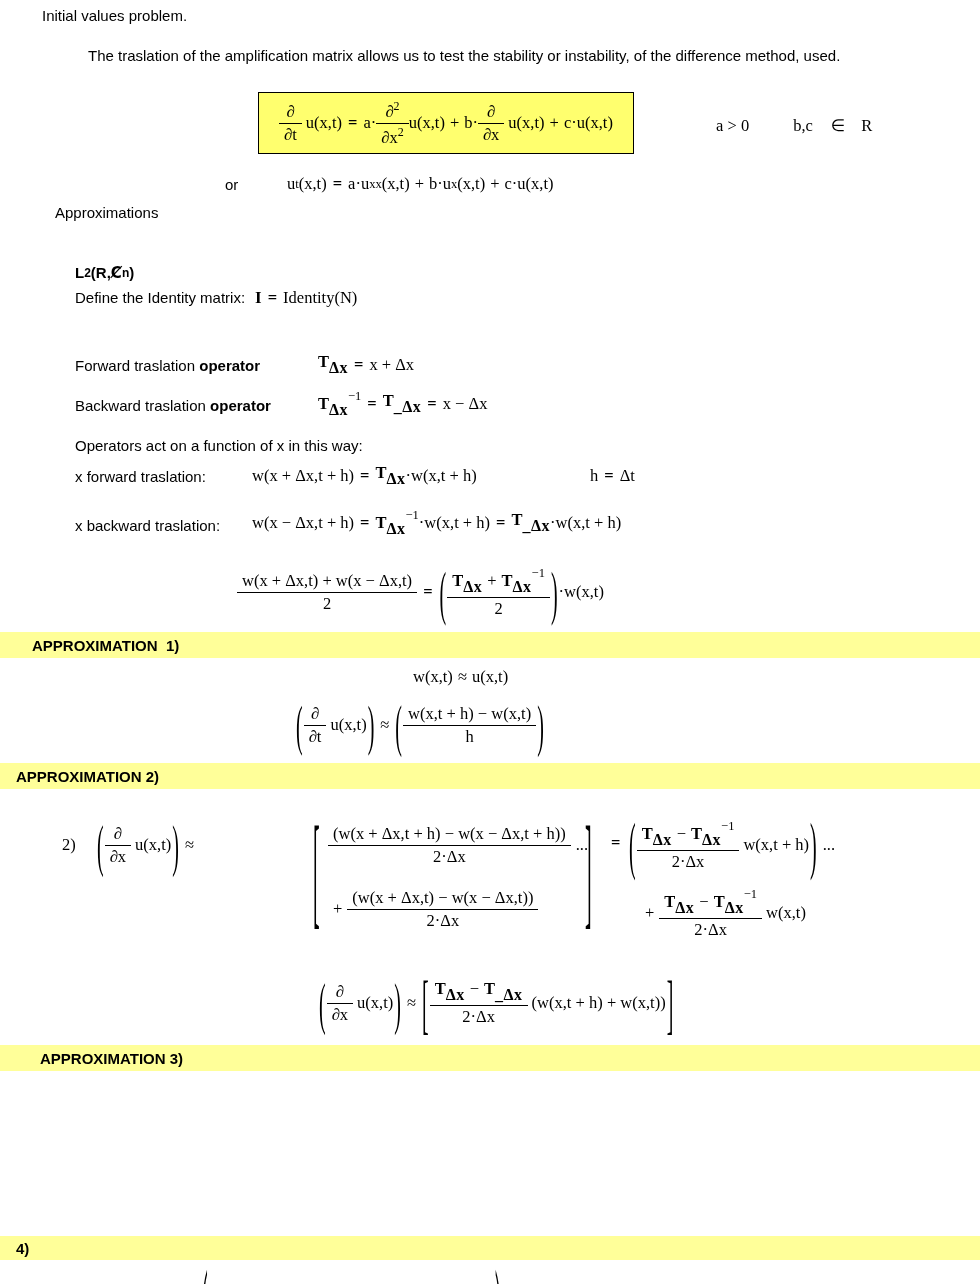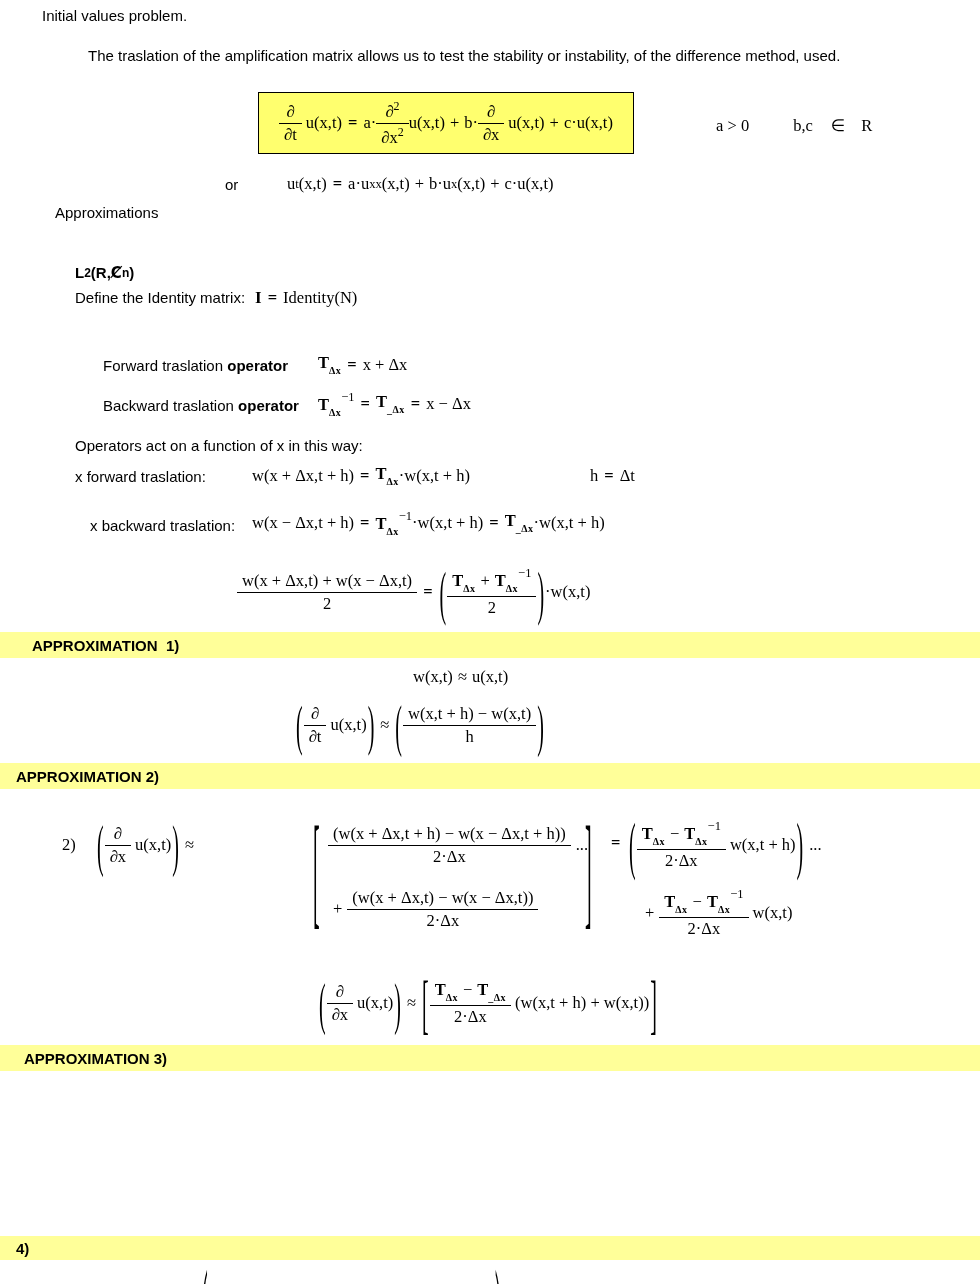--- a/index.html
+++ b/index.html
@@ -4,30 +4,30 @@
 <style>
   :root { --hl-box:#ffff6e; --hl-band:#ffff99; }
   * { box-sizing:border-box; }
   html,body { margin:0; padding:0; }
   body { width:980px; height:1284px; background:#fff; color:#000; }
   .page { position:relative; width:980px; height:1284px; background:#fff; overflow:hidden;border-radius:12px; }
   .abs { position:absolute; }
   .sans { font-family:"Liberation Sans", sans-serif; }
   .t15 { font-size:15px; line-height:1.25; }
   .b { font-weight:bold; }
-  .pre { white-space:pre;margin-left:28px; }
+  .pre { white-space:pre; }
   .m { position:absolute; font-family:"Liberation Serif", serif; font-size:16.5px;
        display:flex; align-items:center; white-space:pre; line-height:1.2; }
   .rel { position:relative; }
   .fr { display:inline-flex; flex-direction:column; align-items:center; }
   .fr .nu { padding:0 5px 1px; }
   .fr .de { border-top:1px solid #000; padding:1px 5px 0; align-self:stretch; text-align:center; }
   .frl { display:inline-flex; flex-direction:column; align-items:center; }
   .frl .lines { align-self:flex-start; text-align:left; padding:0 8px 2px; }
-  .ts  { font-size:10px; font-weight:bold; vertical-align:-6px; letter-spacing:0.5px; }
+  .ts  { font-size:16px; font-weight:bold; vertical-align:-6px; letter-spacing:0.5px; }
   .sp  { font-size:12.5px; vertical-align:9px; }
   .s2  { font-size:12px; vertical-align:7px; }
   .msub{ font-size:12.5px; vertical-align:-4px; }
   .beq { font-weight:bold; margin:0 6px; }
   .op  { margin:0 5px; }
   .dots{ margin-left:5px; }
   .ml4 { margin-left:4px; }
   .bp  { display:inline-block; font-family:"Liberation Serif", serif; font-size:20px;
          line-height:1; transform:scaleY(var(--sy,1)); transform-origin:center; padding:0 1px; }
   .cwrap { position:absolute; display:flex; align-items:center; }
@@ -130,21 +130,21 @@
     <span class="beq">=</span>
     <span><span class="b">T</span><span class="ts">Δx</span></span>
     <span>·w(x,t + h)</span>
   </div>
   <div class="m" style="left:590px;top:462px;height:28px">
     <span>h</span>
     <span class="beq">=</span>
     <span>Δt</span>
   </div>
 
-  <div class="abs sans t15" style="left:90px;top:517px">x backward traslation:</div>
+  <div class="abs sans t15" style="left:75px;top:517px">x backward traslation:</div>
   <div class="m" style="left:252px;top:504px;height:38px">
     <span>w(x − Δx,t + h)</span>
     <span class="beq">=</span>
     <span><span class="b">T</span><span class="ts">Δx</span><sup class="sp">−1</sup></span>
     <span>·w(x,t + h)</span>
     <span class="beq">=</span>
     <span><span class="b">T</span><span class="ts">_Δx</span></span>
     <span>·w(x,t + h)</span>
   </div>
 
@@ -255,21 +255,21 @@
     <span class="bp" style="--sy:3.3">[</span>
     <span class="fr">
       <span class="nu"><span class="b">T</span><span class="ts">Δx</span><span class="op">−</span><span class="b">T</span><span class="ts">_Δx</span></span>
       <span class="de">2·Δx</span>
     </span>
     <span class="ml4">(w(x,t + h) + w(x,t))</span>
     <span class="bp" style="--sy:3.3">]</span>
   </div>
 
   <div class="band" style="top:1045px;height:26px">
-    <span class="bt" style="margin-left:24px">APPROXIMATION 3)</span>
+    <span class="bt" style="margin-left:40px">APPROXIMATION 3)</span>
   </div>
 
   <div class="abs rel" style="left:28px;top:1088px;width:930px;height:150px;font-family:'Liberation Serif',serif;font-size:16.5px;white-space:pre">
     
     
     <div class="cwrap" style="left:172px;top:5px;height:140px"><span class="bp" style="--sy:6.4">(</span></div>
     <div class="frl abs" style="left:190px;top:10px">
       <span class="lines">
         
         

